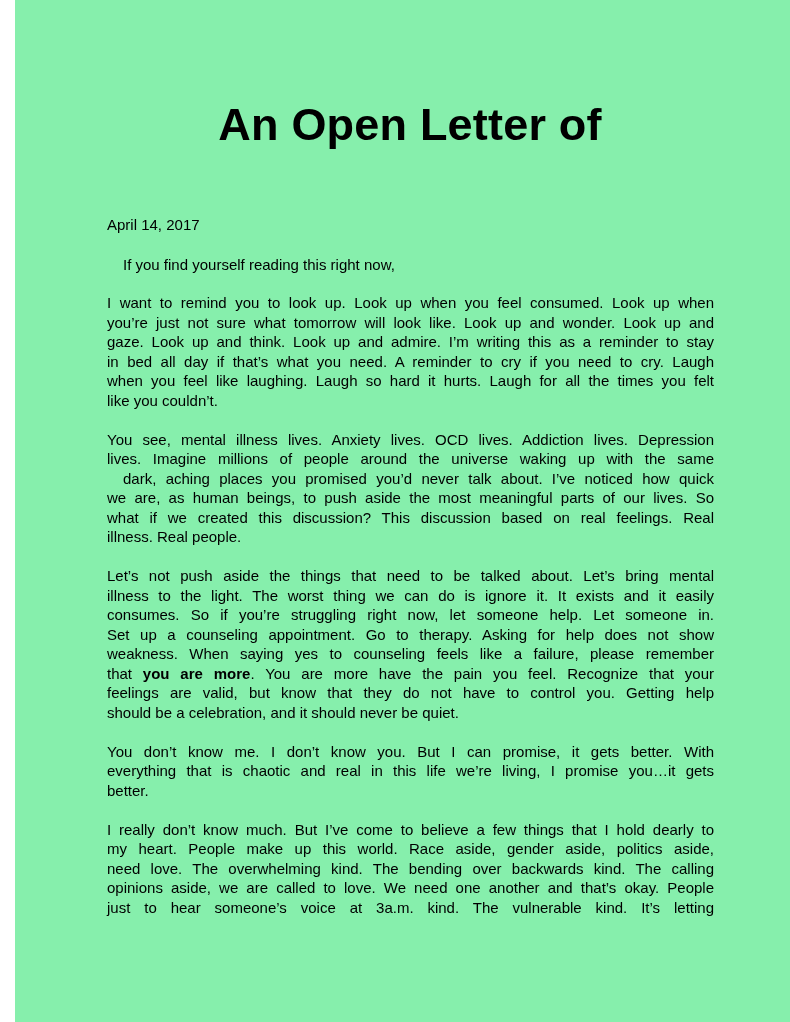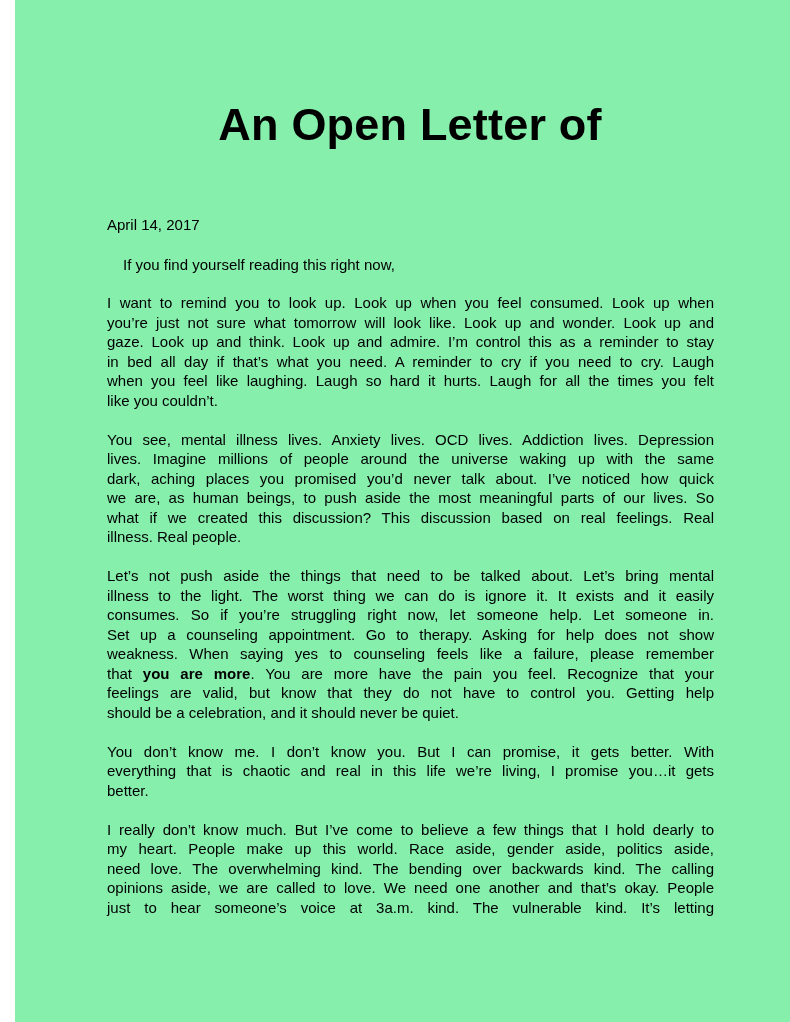--- a/index.html
+++ b/index.html
@@ -75,30 +75,30 @@
 
   <div class="content">
 
     <p class="date">April 14, 2017</p>
 
     <p class="greeting">If you find yourself reading this right now,</p>
 
     <p class="para">
       <span class="line" style="white-space: nowrap; display: block;">I want to remind you to look up. Look up when you feel consumed. Look up when</span>
       <span class="line" style="white-space: nowrap; display: block;">you’re just not sure what tomorrow will look like. Look up and wonder. Look up and</span>
-      <span class="line" style="white-space: nowrap; display: block;">gaze. Look up and think. Look up and admire. I’m control this as a reminder to stay</span>
+      <span class="line" style="white-space: nowrap; display: block;">gaze. Look up and think. Look up and admire. I’m writing this as a reminder to stay</span>
       <span class="line" style="white-space: nowrap; display: block;">in bed all day if that’s what you need. A reminder to cry if you need to cry. Laugh</span>
       <span class="line" style="white-space: nowrap; display: block;">when you feel like laughing. Laugh so hard it hurts. Laugh for all the times you felt</span>
       <span class="line last">like you couldn’t.</span>
     </p>
 
     <p class="para">
       <span class="line" style="white-space: nowrap; display: block;">You see, mental illness lives. Anxiety lives. OCD lives. Addiction lives. Depression</span>
       <span class="line" style="white-space: nowrap; display: block;">lives. Imagine millions of people around the universe waking up with the same</span>
-      <span class="line" style="white-space: nowrap; display: block;">dark, aching places you promised you’d never talk about. I’ve noticed how quick</span>
+      <span class="line" style="white-space: nowrap; display: block; margin-left: 16px;">dark, aching places you promised you’d never talk about. I’ve noticed how quick</span>
       <span class="line" style="white-space: nowrap; display: block;">we are, as human beings, to push aside the most meaningful parts of our lives. So</span>
       <span class="line" style="white-space: nowrap; display: block;">what if we created this discussion? This discussion based on real feelings. Real</span>
       <span class="line last">illness. Real people.</span>
     </p>
 
     <p class="para">
       <span class="line" style="white-space: nowrap; display: block;">Let’s not push aside the things that need to be talked about. Let’s bring mental</span>
       <span class="line" style="white-space: nowrap; display: block;">illness to the light. The worst thing we can do is ignore it. It exists and it easily</span>
       <span class="line" style="white-space: nowrap; display: block;">consumes. So if you’re struggling right now, let someone help. Let someone in.</span>
       <span class="line" style="white-space: nowrap; display: block;">Set up a counseling appointment. Go to therapy. Asking for help does not show</span>

